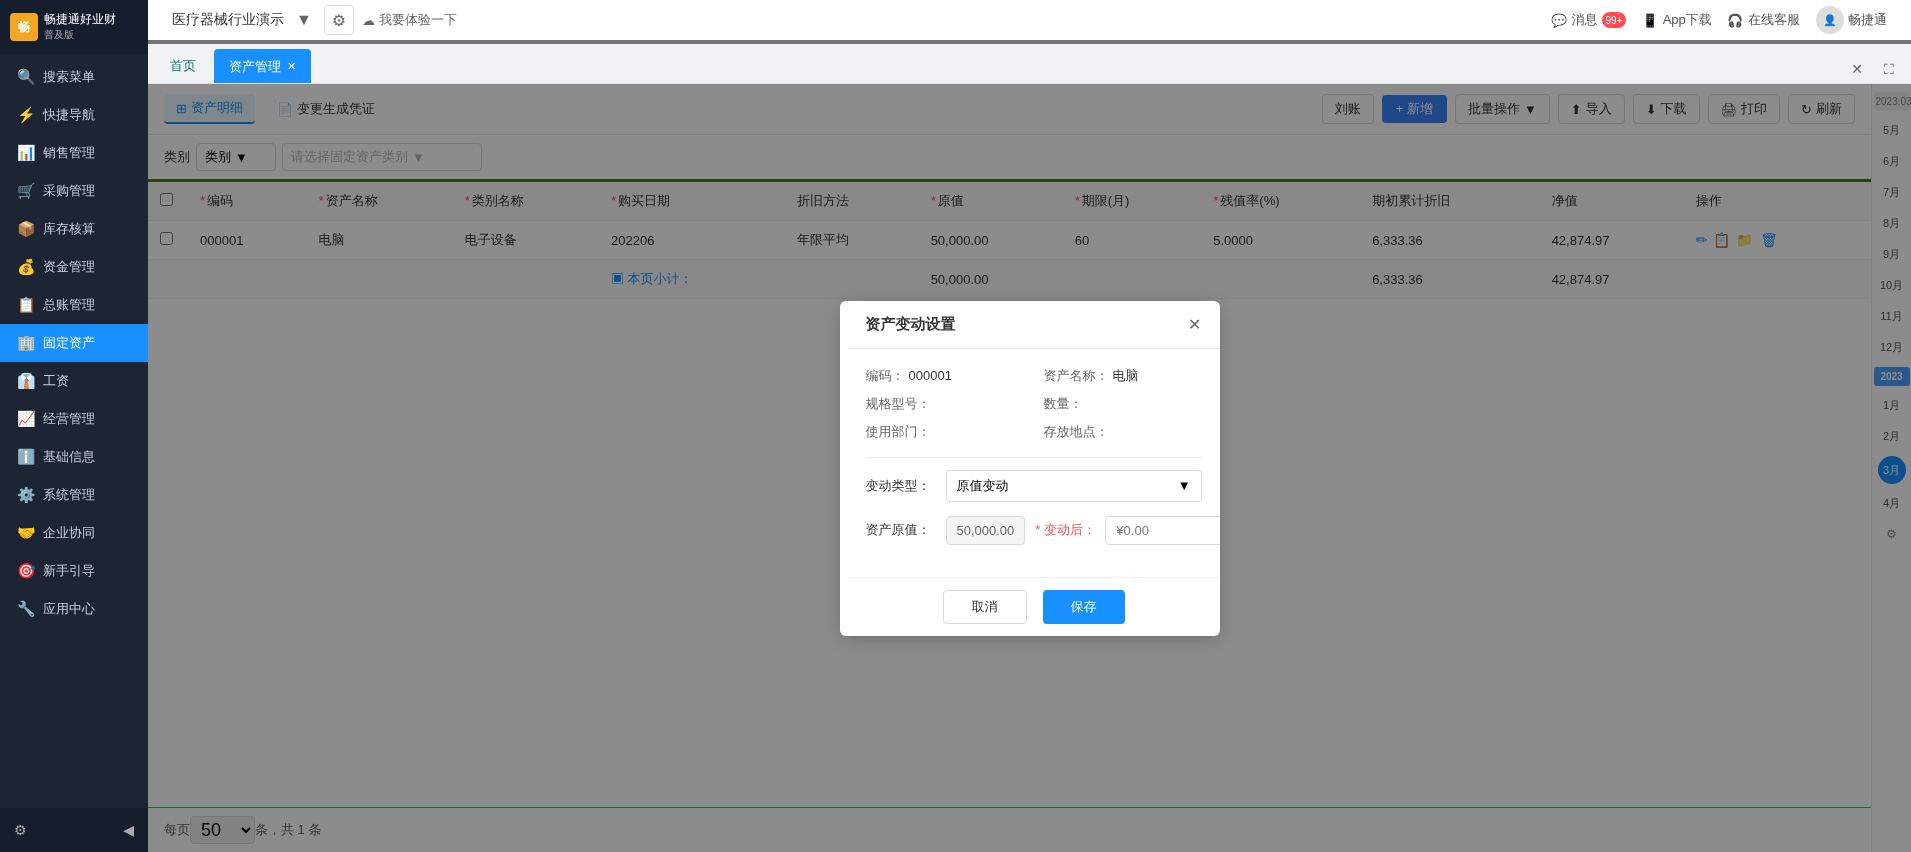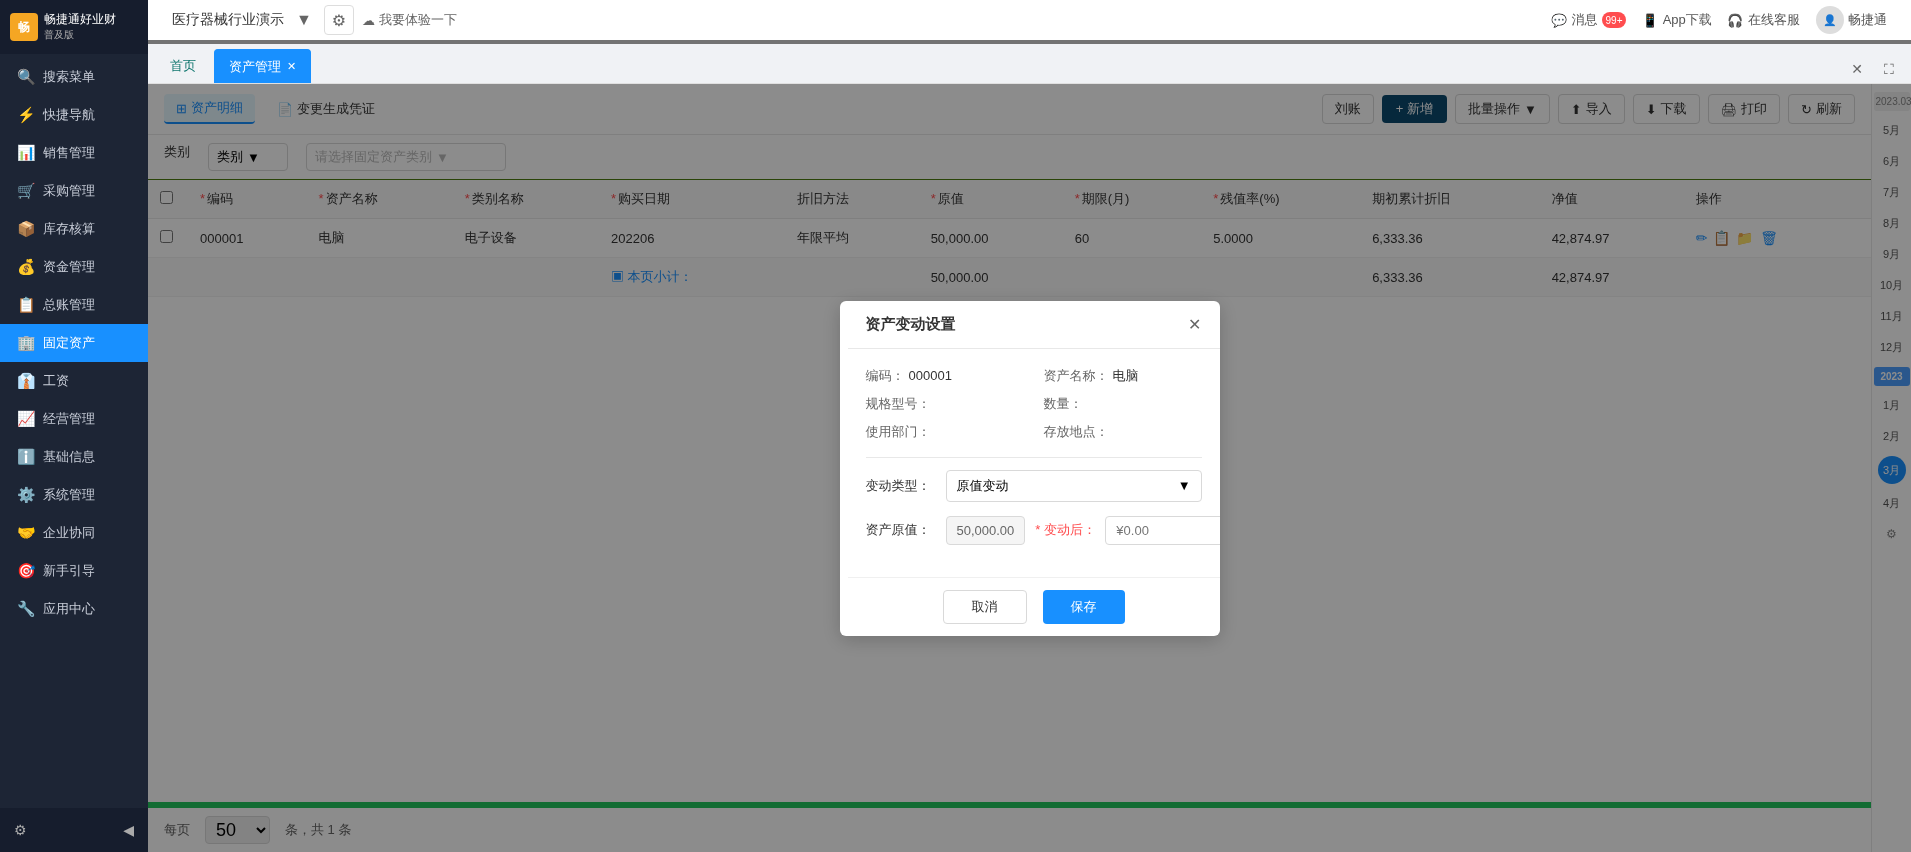--- a/index.html
+++ b/index.html
@@ -173,44 +173,44 @@
       border-radius: 4px;
       color: #333;
     }
     .view-tab.active {
       background: #e6f7ff;
       color: #1890ff;
       border-bottom: 2px solid #1890ff;
     }
     .toolbar-right { margin-left: auto; display: flex; align-items: center; gap: 8px; }
     .btn-primary {
-      background: #0c4a6e; color: #fff;
+      background: #3b82f6; color: #fff;
       border: none; border-radius: 4px;
       padding: 5px 14px; font-size: 13px;
       cursor: pointer; display: flex; align-items: center; gap: 4px;
     }
     .btn-default {
       background: #fff; color: #333;
       border: 1px solid #d9d9d9; border-radius: 4px;
       padding: 5px 12px; font-size: 13px;
       cursor: pointer; display: flex; align-items: center; gap: 4px;
     }
     .btn-batch {
       background: #fff; color: #333;
       border: 1px solid #d9d9d9; border-radius: 4px;
       padding: 5px 12px; font-size: 13px;
       cursor: pointer; display: flex; align-items: center; gap: 4px;
     }
 
     
     .filter-row {
-      display: flex; 
+      display: flex; align-items: center;
       padding: 8px 16px;
-      gap: 18px;
-      border-bottom: 1px solid #4d7c0f;
+      gap: 6px;
+      border-bottom: 3px solid #4d7c0f;
     }
     .filter-label { font-size: 13px; color: #333; }
     .filter-select {
       border: 1px solid #d9d9d9; border-radius: 4px;
       padding: 4px 8px; font-size: 13px;
       display: flex; align-items: center; gap: 4px;
       cursor: pointer; min-width: 80px; background: #fff;
     }
     .filter-select-lg {
       border: 1px solid #d9d9d9; border-radius: 4px;
@@ -251,23 +251,23 @@
       font-weight: 500;
     }
     .subtotal-label { color: #1890ff; }
     .action-icons { display: flex; gap: 6px; align-items: center; }
     .action-icon { color: #1890ff; cursor: pointer; font-size: 14px; }
 
     
     .pagination {
       display: flex; align-items: center;
       padding: 8px 16px;
-      border-top: 6px solid #22c55e;
+      border-top: 1px solid #22c55e;
       font-size: 13px; color: #666;
-      gap: 15px;
+      gap: 0;
     }
     .page-size-select {
       border: 1px solid #d9d9d9; border-radius: 4px;
       padding: 2px 6px; font-size: 18px;
     }
 
     
     .right-panel {
       width: 40px;
       background: #fff;

